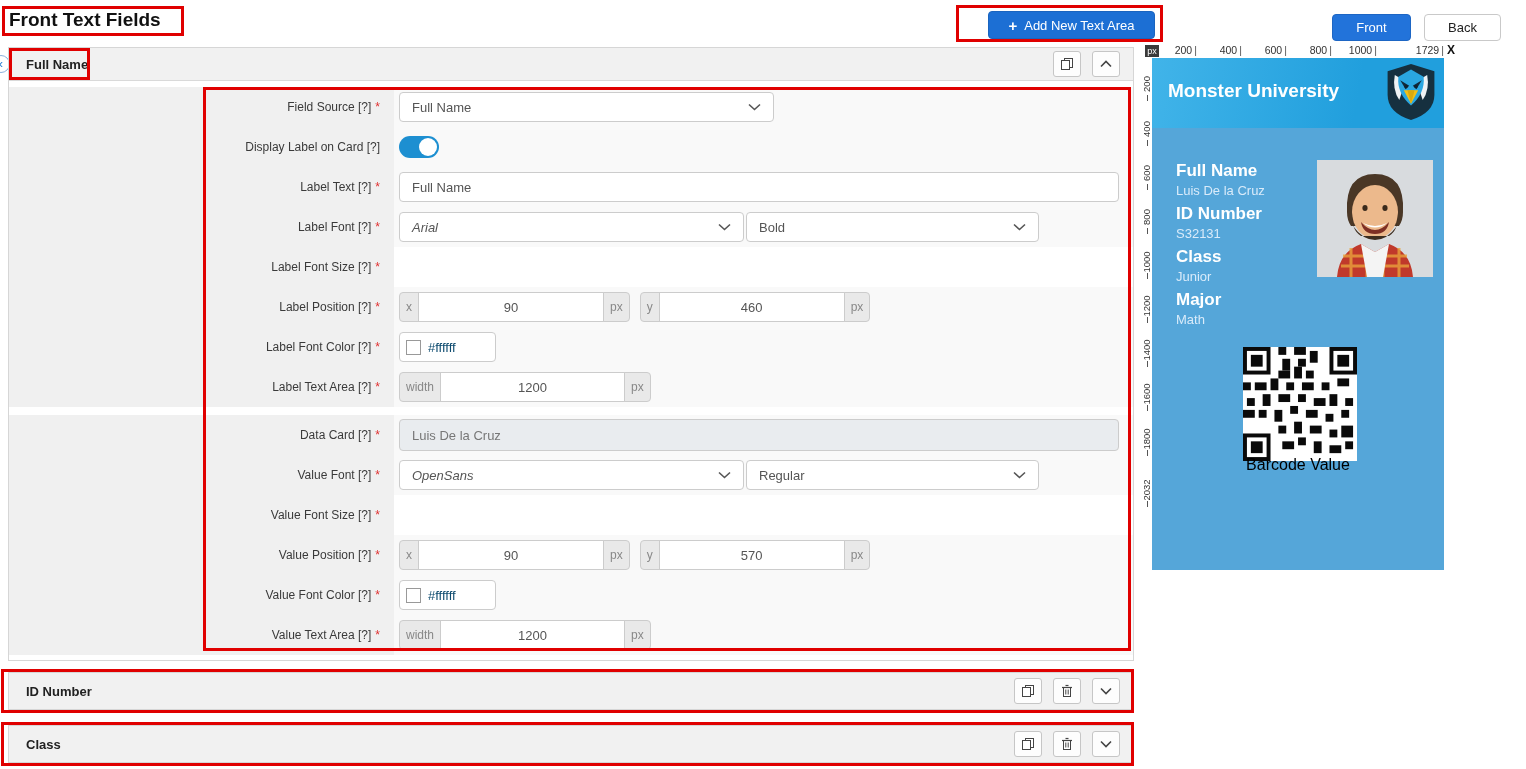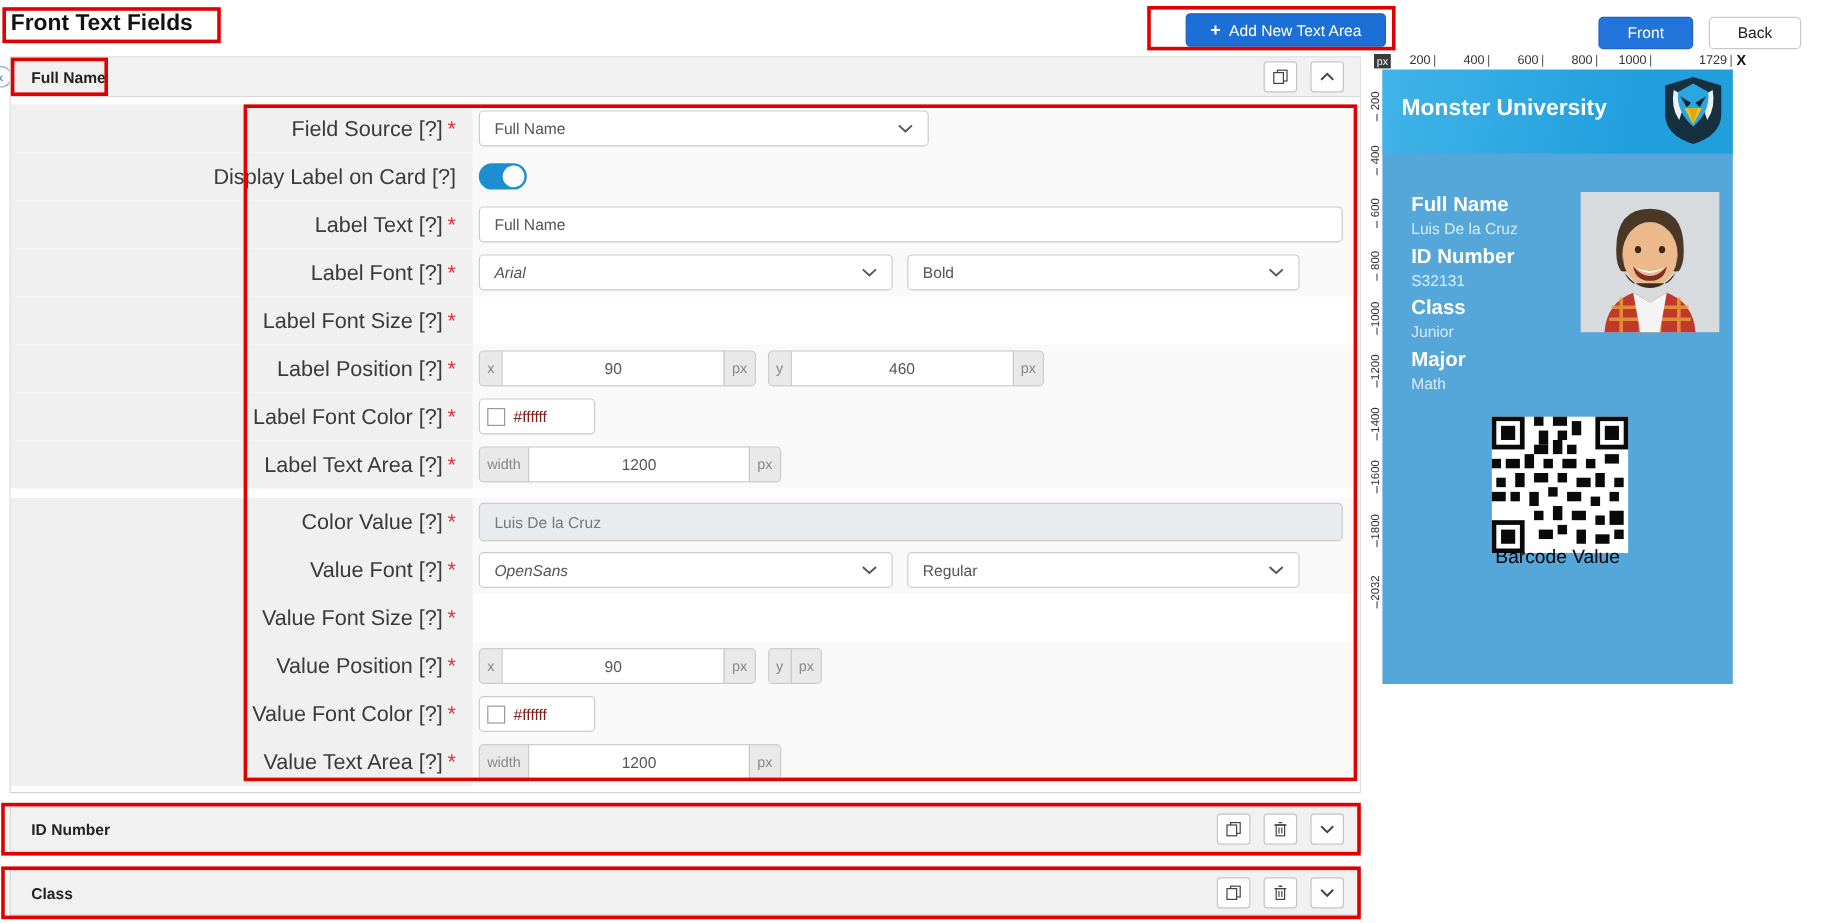--- a/index.html
+++ b/index.html
@@ -33,47 +33,47 @@
     display:flex; align-items:center; justify-content:center; margin-left:11px; cursor:pointer; }
   .bar { left:8px; width:1126px; height:38px; background:#f1f1f1; border:1px solid #d6d6d6;
     display:flex; align-items:center; padding:0 13px; }
 
   
   .panel-body { padding:6px 0 5px 0; background:#fff; }
   .form-group { }
   .form-gap { height:8px; background:#fff; }
   .frow { display:flex; height:40px; }
   .fl { flex:0 0 385px; background:#f0f0f0; display:flex; align-items:center; justify-content:flex-end;
-    padding-right:14px; font-size:18px; color:#3a3a3a; }
+    padding-right:14px; font-size:12px; color:#3a3a3a; }
   .fl .star { color:#e03131; margin-left:4px; }
   .fc { flex:1; background:#f9f9f9; display:flex; align-items:center; padding-left:5px; }
 
   .sel { height:30px; background:#fff; border:1px solid #ccc; border-radius:4px; display:flex;
     align-items:center; padding:0 12px; font-size:13px; color:#555; cursor:pointer; position:relative; }
   .sel .sel-text { flex:1; }
   .sel svg { flex:0 0 auto; }
-  .w375 { width:375px; } .w345 { width:345px;font-style:italic; } .w365 { width:327px; margin-left:12px; }
+  .w375 { width:375px; } .w345 { width:345px;font-style:italic; } .w365 { width:293px; margin-left:2px; }
   .txt { height:30px; background:#fff; border:1px solid #ccc; border-radius:4px; font-size:13px;
     color:#555; padding:0 12px; font-family:"Liberation Sans", sans-serif; }
   .w720 { width:720px; }
   .toggle { width:40px; height:22px; background:#1d8fd1; border-radius:11px; position:relative; cursor:pointer; }
   .toggle .knob { position:absolute; right:2px; top:2px; width:18px; height:18px; background:#fff; border-radius:50%; }
 
   .igroup { display:inline-flex; height:30px; }
   .addon { background:#e9e9e9; border:1px solid #ccc; color:#888; font-size:12px; display:flex;
     align-items:center; padding:0 6px; }
   .addon.first { border-radius:4px 0 0 4px; }
   .addon.last { border-radius:0 4px 4px 0; margin-left:-1px; }
   .num { width:186px; height:30px; border:1px solid #ccc; margin-left:-1px; text-align:center;
     font-size:13px; color:#555; background:#fff; font-family:"Liberation Sans", sans-serif; }
   .gap10 { width:10px; }
   .colorgrp { width:97px; height:30px; background:#fff; border:1px solid #ccc; border-radius:4px;
     display:flex; align-items:center; }
   .swatch { width:15px; height:15px; background:#fff; border:1px solid #999; margin:0 7px 0 6px; }
-  .colortext { font-size:13px; color:#7f1d1d; }
+  .colortext { font-size:13px; color:#0c4a6e; }
   .disabled-input { width:720px; height:32px; background:#e9ecef; border:1px solid #ccc; border-radius:4px;
     display:flex; align-items:center; padding-left:12px; font-size:13px; color:#777; }
   .wnum { width:185px; }
 
   
   .drawer-handle { left:-8px; top:55px; width:18px; height:18px; border:1px solid #8ab0dd; border-radius:50%;
     background:#fff; color:#2a7fd4; font-size:12px; display:flex; align-items:center; justify-content:center; }
 
   
   .px-badge { left:1145px; top:45px; width:14px; height:12px; background:#3a3a3a; color:#fff;
@@ -249,21 +249,21 @@
         </div>
       </div>
     </div>
 
     <div class="form-gap"></div>
 
     <div class="form-group">
 
       <div class="frow">
         <div class="fl">
-          <span>Color Value [?]</span>
+          <span>Data Card [?]</span>
             <span class="star">*</span>
         </div>
         <div class="fc">
           <div class="disabled-input">Luis De la Cruz</div>
         </div>
       </div>
 
       <div class="frow">
         <div class="fl">
           <span>Value Font [?]</span>
@@ -299,20 +299,21 @@
         </div>
         <div class="fc">
           <span class="igroup">
             <span class="addon first">x</span>
             <input class="num" value="90" style="">
             <span class="addon last">px</span>
           </span>
           <span class="gap10"></span>
           <span class="igroup">
             <span class="addon first">y</span>
+            <input class="num" value="570" style="">
             <span class="addon last">px</span>
           </span>
         </div>
       </div>
 
       <div class="frow">
         <div class="fl">
           <span>Value Font Color [?]</span>
             <span class="star">*</span>
         </div>

